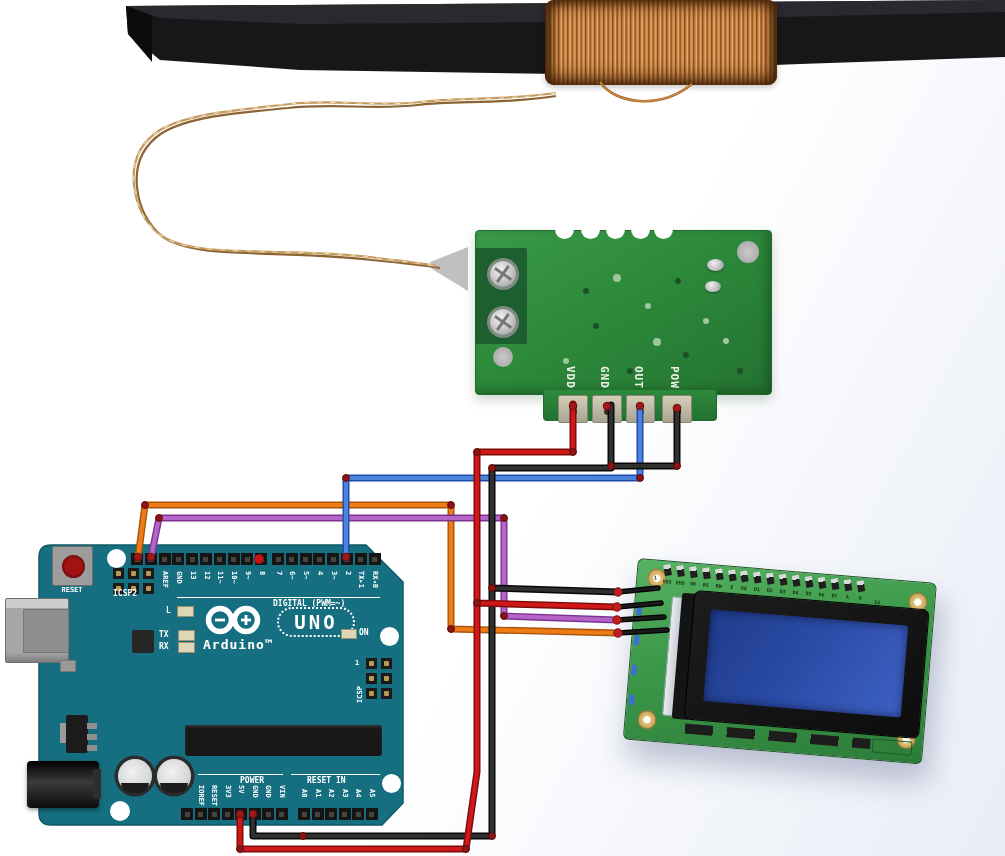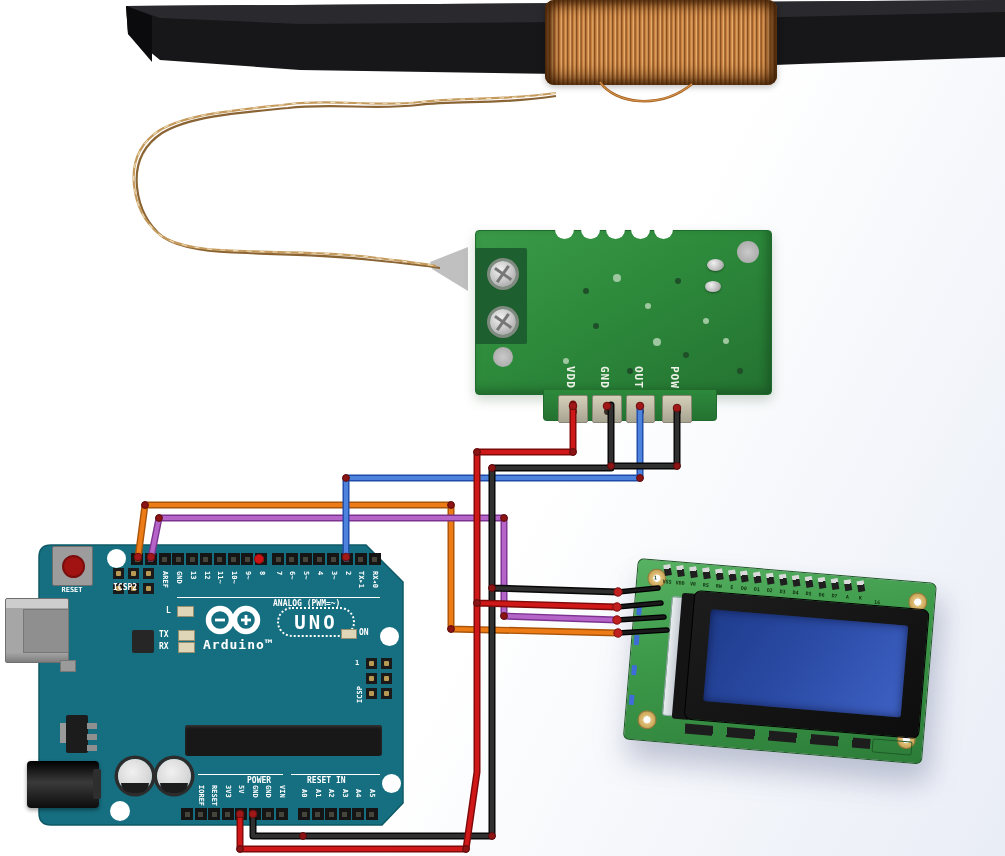--- a/index.html
+++ b/index.html
@@ -148,21 +148,21 @@
     <div class="abs wcirc" style="left:72px;top:6px;width:19px;height:19px"></div>
 
     <div class="abs icsp" style="left:78px;top:25px;display:grid;grid-template-columns:repeat(3,11px);grid-gap:4px">
       <i></i>
         <i></i>
         <i></i>
         <i></i>
         <i></i>
         <i></i>
     </div>
-    <span class="stext" style="left:78px;top:40px">ICSP2</span>
+    <span class="stext" style="left:78px;top:46px">ICSP2</span>
 
     <div class="hrow" style="left:96px;top:10px">
       <i class="h"></i>
         <i class="h"></i>
         <i class="h"></i>
         <i class="h"></i>
         <i class="h"></i>
         <i class="h"></i>
         <i class="h"></i>
         <i class="h"></i>
@@ -189,21 +189,21 @@
     <span class="vl" style="left:231px;top:28px">8</span>
     <span class="vl" style="left:247.5px;top:28px">7</span>
     <span class="vl" style="left:261px;top:28px">6~</span>
     <span class="vl" style="left:275px;top:28px">5~</span>
     <span class="vl" style="left:289px;top:28px">4</span>
     <span class="vl" style="left:303px;top:28px">3~</span>
     <span class="vl" style="left:316.5px;top:28px">2</span>
     <span class="vl" style="left:330px;top:28px">TX▸1</span>
     <span class="vl" style="left:344px;top:28px">RX◂0</span>
     <div class="silk" style="left:142px;top:54px;width:203px"></div>
-    <span class="stext" style="left:238px;top:56px">ANALOG (PWM=~)</span>
+    <span class="stext" style="left:238px;top:56px">DIGITAL (PWM=~)</span>
 
     <span class="stext" style="left:131px;top:63px">L</span>
     <div class="led" style="left:142px;top:63px"></div>
     <span class="stext" style="left:124px;top:87px">TX</span>
     <div class="led" style="left:143px;top:87px"></div>
     <span class="stext" style="left:124px;top:99px">RX</span>
     <div class="led" style="left:143px;top:99px"></div>
     <div class="abs" style="left:97px;top:87px;width:22px;height:23px;background:#262626;border-radius:2px"></div>
 
     <svg class="abs" style="left:168px;top:60px" width="60" height="36" viewBox="0 0 60 36">
@@ -239,21 +239,21 @@
     <div class="abs" style="left:52px;top:180px;width:10px;height:6px;background:#8f8f8f"></div>
     <div class="abs" style="left:52px;top:191px;width:10px;height:6px;background:#8f8f8f"></div>
     <div class="abs" style="left:52px;top:202px;width:10px;height:6px;background:#8f8f8f"></div>
 
     <div class="abs" style="left:83px;top:216px;width:34px;height:34px;border-radius:50%;background:radial-gradient(circle at 42% 38%,#f1f1f1,#d9d9d9 55%,#bdbdbd);box-shadow:0 0 0 3.5px #2c2c2c"></div>
     <div class="abs" style="left:122px;top:216px;width:34px;height:34px;border-radius:50%;background:radial-gradient(circle at 42% 38%,#f1f1f1,#d9d9d9 55%,#bdbdbd);box-shadow:0 0 0 3.5px #2c2c2c"></div>
     <div class="abs" style="left:86px;top:240px;width:28px;height:10px;background:#1c1c1c;border-radius:0 0 14px 14px"></div>
     <div class="abs" style="left:125px;top:240px;width:28px;height:10px;background:#1c1c1c;border-radius:0 0 14px 14px"></div>
 
     <div class="silk" style="left:163px;top:231px;width:85px"></div>
-    <span class="stext" style="left:212px;top:233px">POWER</span>
+    <span class="stext" style="left:205px;top:233px">POWER</span>
     <div class="silk" style="left:256px;top:231px;width:89px"></div>
     <span class="stext" style="left:272px;top:233px">RESET IN</span>
     <span class="vl" style="left:169.5px;top:242px">IOREF</span>
     <span class="vl" style="left:183px;top:242px">RESET</span>
     <span class="vl" style="left:196.5px;top:242px">3V3</span>
     <span class="vl" style="left:210px;top:242px">5V</span>
     <span class="vl" style="left:223.5px;top:242px">GND</span>
     <span class="vl" style="left:237px;top:242px">GND</span>
     <span class="vl" style="left:250.5px;top:242px">VIN</span>
     <span class="vl" style="left:273px;top:246px">A0</span>

